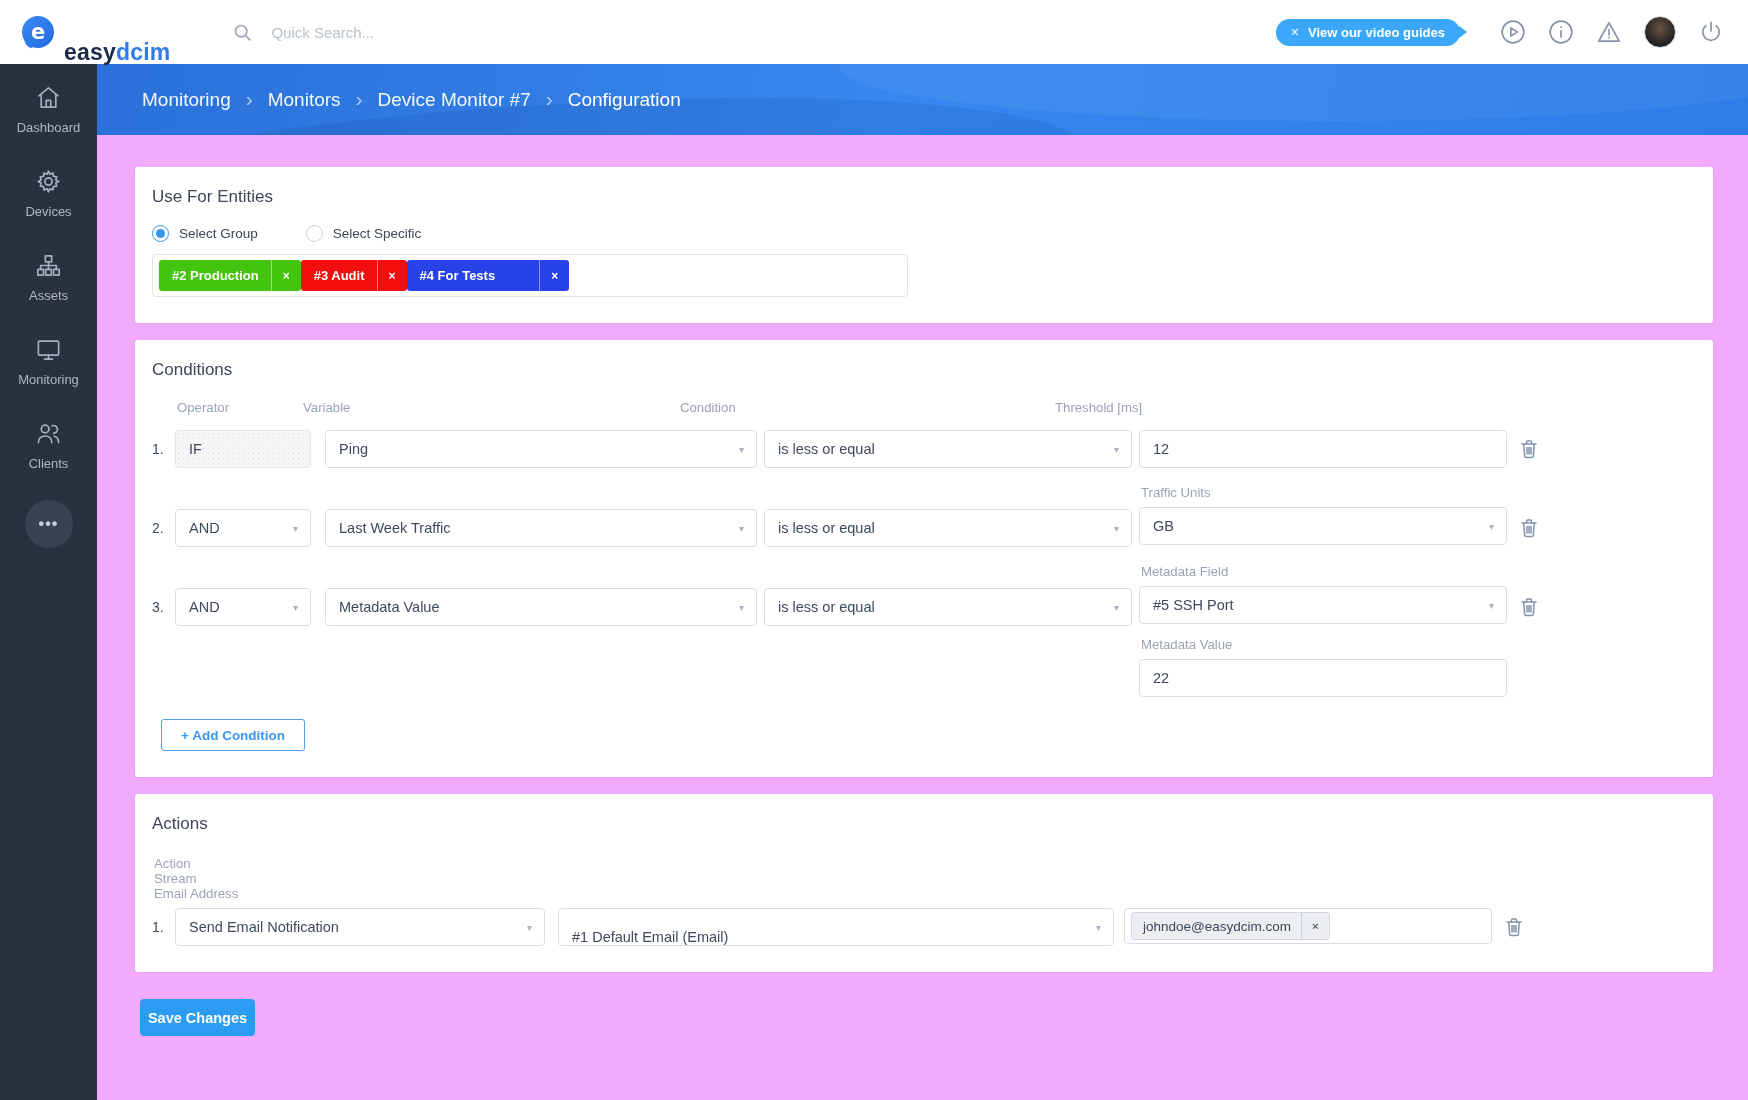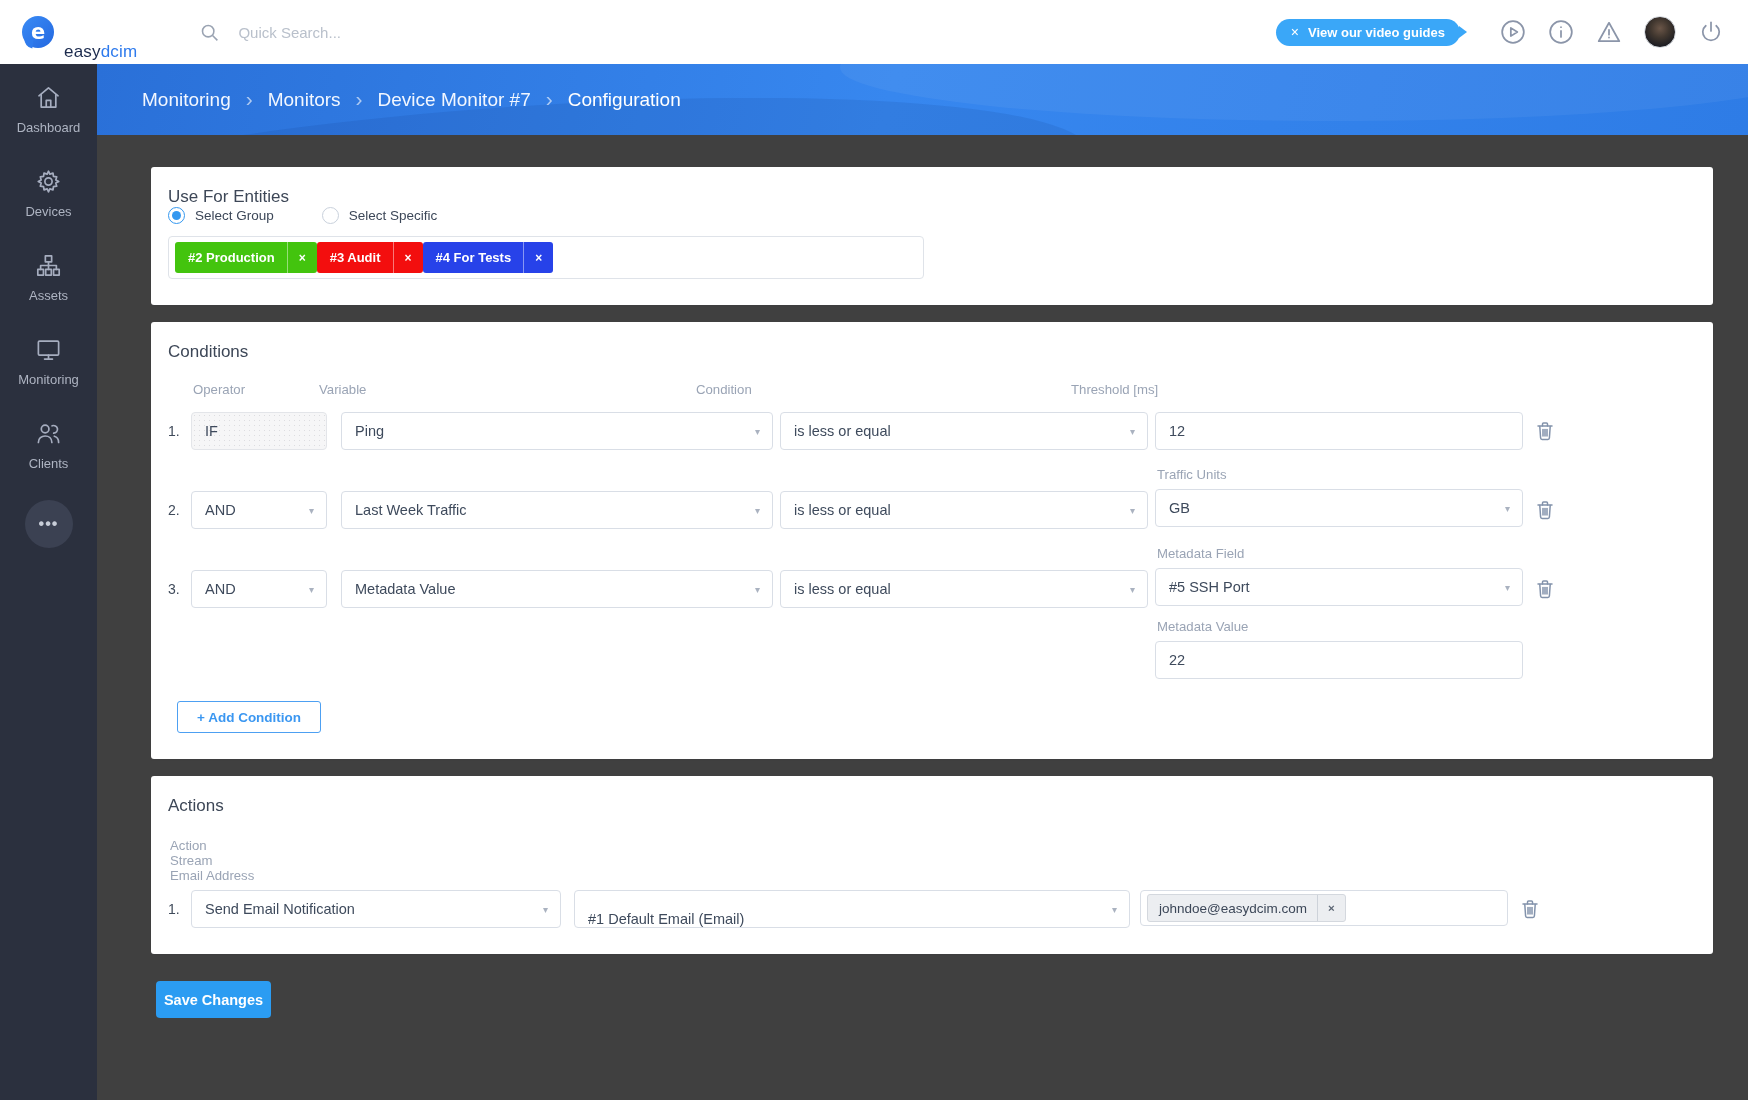--- a/index.html
+++ b/index.html
@@ -23,21 +23,21 @@
     color:#fff; display:flex; align-items:center; justify-content:center;
     font-weight:bold; font-size:21px; position:relative;
   }
   .logo-circle::after {
     content:''; position:absolute; left:2px; bottom:0px;
     width:9px; height:9px; background:inherit;
     border-radius:0 0 0 9px; transform:rotate(8deg);
     background:#2f7bed;
   }
   .logo-circle span { position:relative; z-index:1; font-family:"DejaVu Sans",sans-serif; }
-  .brand-name { margin-left:10px; font-size:17px; font-weight:normal; letter-spacing:.2px;margin-top:40px; }
+  .brand-name { margin-left:10px; font-size:23px; font-weight:bold; letter-spacing:.2px;margin-top:40px; }
   .brand-name .p1 { color:#1c2b4d; }
   .brand-name .p2 { color:#2f7bed; }
   .search-wrap { display:flex; align-items:center; margin-left:62px; }
   .search-wrap svg { width:21px; height:21px; stroke:#9aa3b2; fill:none; stroke-width:1.8; }
   .search-input {
     border:none; outline:none; margin-left:18px; width:320px;
     font-size:15px; color:#4a5568; font-family:"Liberation Sans",sans-serif;
   }
   .search-input::placeholder { color:#b9c0cb; }
   .topbar-right { margin-left:auto; display:flex; align-items:center; margin-right:24px; }
@@ -91,30 +91,30 @@
     content:''; position:absolute; right:-5%; top:-70%; width:60%; height:150%;
     background:rgba(255,255,255,0.05); border-radius:50%;
   }
   .breadcrumb { display:flex; align-items:center; margin-left:45px; position:relative; z-index:2; }
   .crumb { color:#f2f7ff; font-size:19px; cursor:pointer; }
   .crumb.current { cursor:default; color:#ffffff; }
   .crumb-sep { color:rgba(255,255,255,0.62); font-size:21px; margin:0 15px; padding-bottom:2px; }
   
   .main {
     position:absolute; top:135px; left:97px; right:0; bottom:0;
-    padding:32px 35px 0 54px; background:#404040; overflow:hidden;
+    padding:32px 35px 0 38px; background:#f0abfc; overflow:hidden;
   }
   .card {
     background:#fff; border-radius:3px; box-shadow:0 1px 2px rgba(30,40,60,0.05);
     padding:17px 17px 26px;
   }
   .card + .card { margin-top:17px; }
   .card-title { font-size:17px; color:#3d4757; font-weight:500; padding-top:3px; }
   
-  .radios { display:flex; align-items:center; }
+  .radios { display:flex; align-items:center; margin-top:18px; }
   .radio-opt { display:flex; align-items:center; cursor:pointer; margin-right:48px; }
   .radio-circle {
     width:17px; height:17px; border-radius:50%; border:1px solid #c9d1dc;
     background:#fff; position:relative; flex:0 0 auto;
   }
   .radio-circle.checked { border-color:#3498f0; }
   .radio-circle.checked::after {
     content:''; position:absolute; left:3px; top:3px; width:9px; height:9px;
     border-radius:50%; background:#3498f0;
   }
@@ -338,21 +338,21 @@
     </div>
     <div class="tagbox">
       <span class="tag" style="background: rgb(67, 196, 14);">
         <span>#2 Production</span>
         <span class="tag-x">×</span>
       </span>
       <span class="tag" style="background: rgb(243, 14, 14);">
         <span>#3 Audit</span>
         <span class="tag-x">×</span>
       </span>
-      <span class="tag" style="background: rgb(39, 66, 233);">
+      <span class="tag" style="background: rgb(39, 66, 233); gap: 32px;">
         <span>#4 For Tests</span>
         <span class="tag-x">×</span>
       </span>
     </div>
   </div>
 
   
   <div class="card">
     <div class="card-title">Conditions</div>
 

